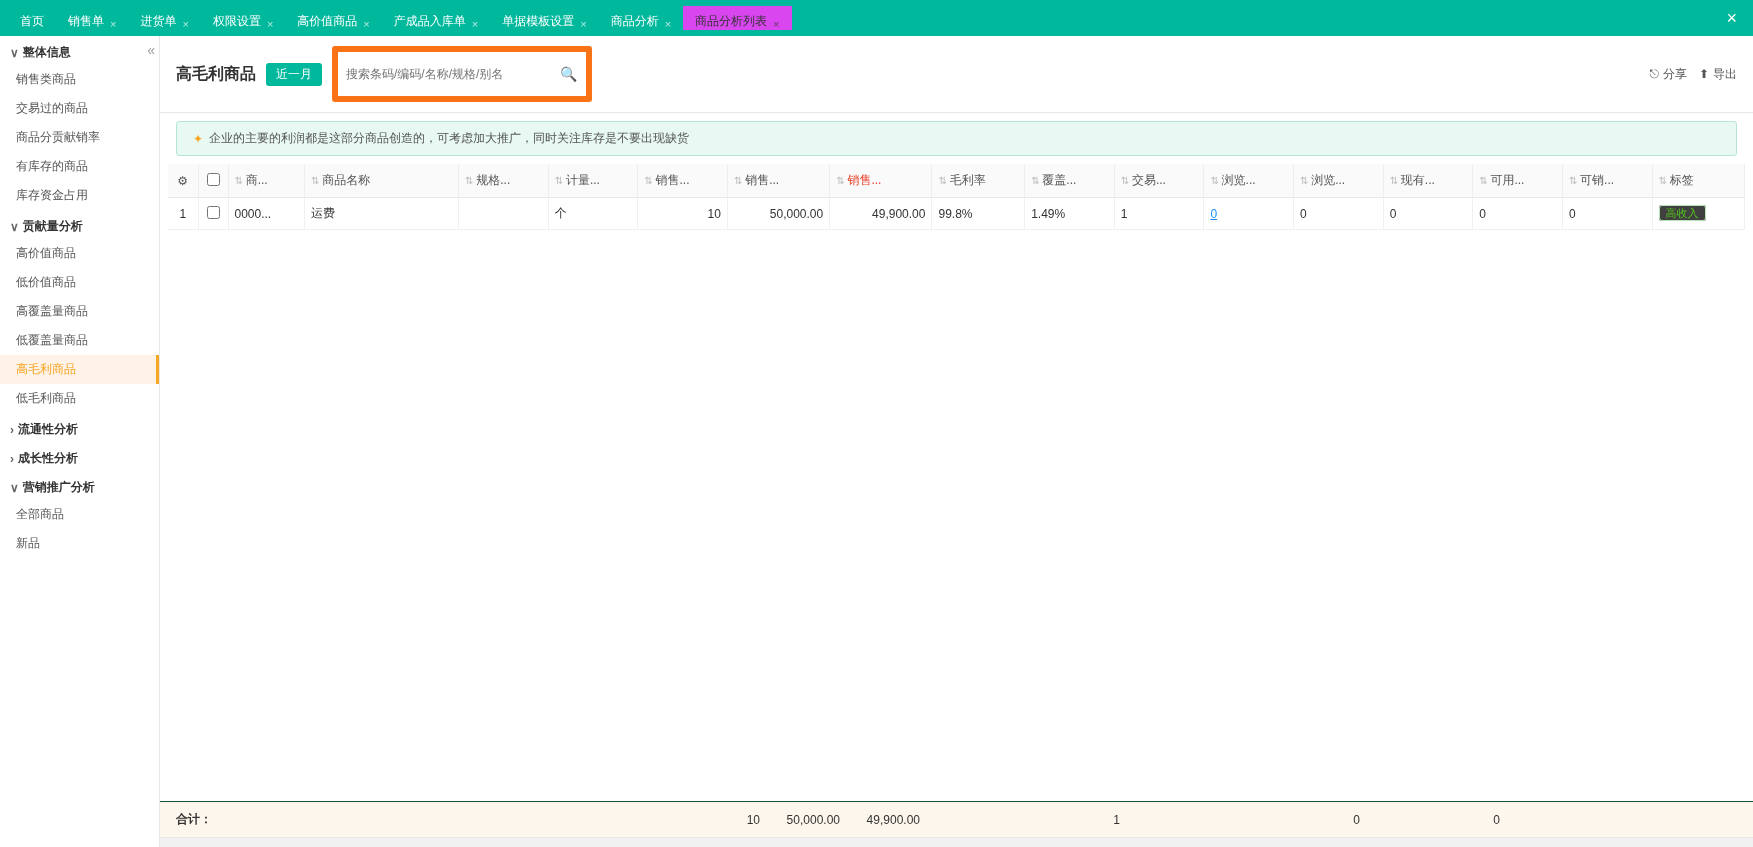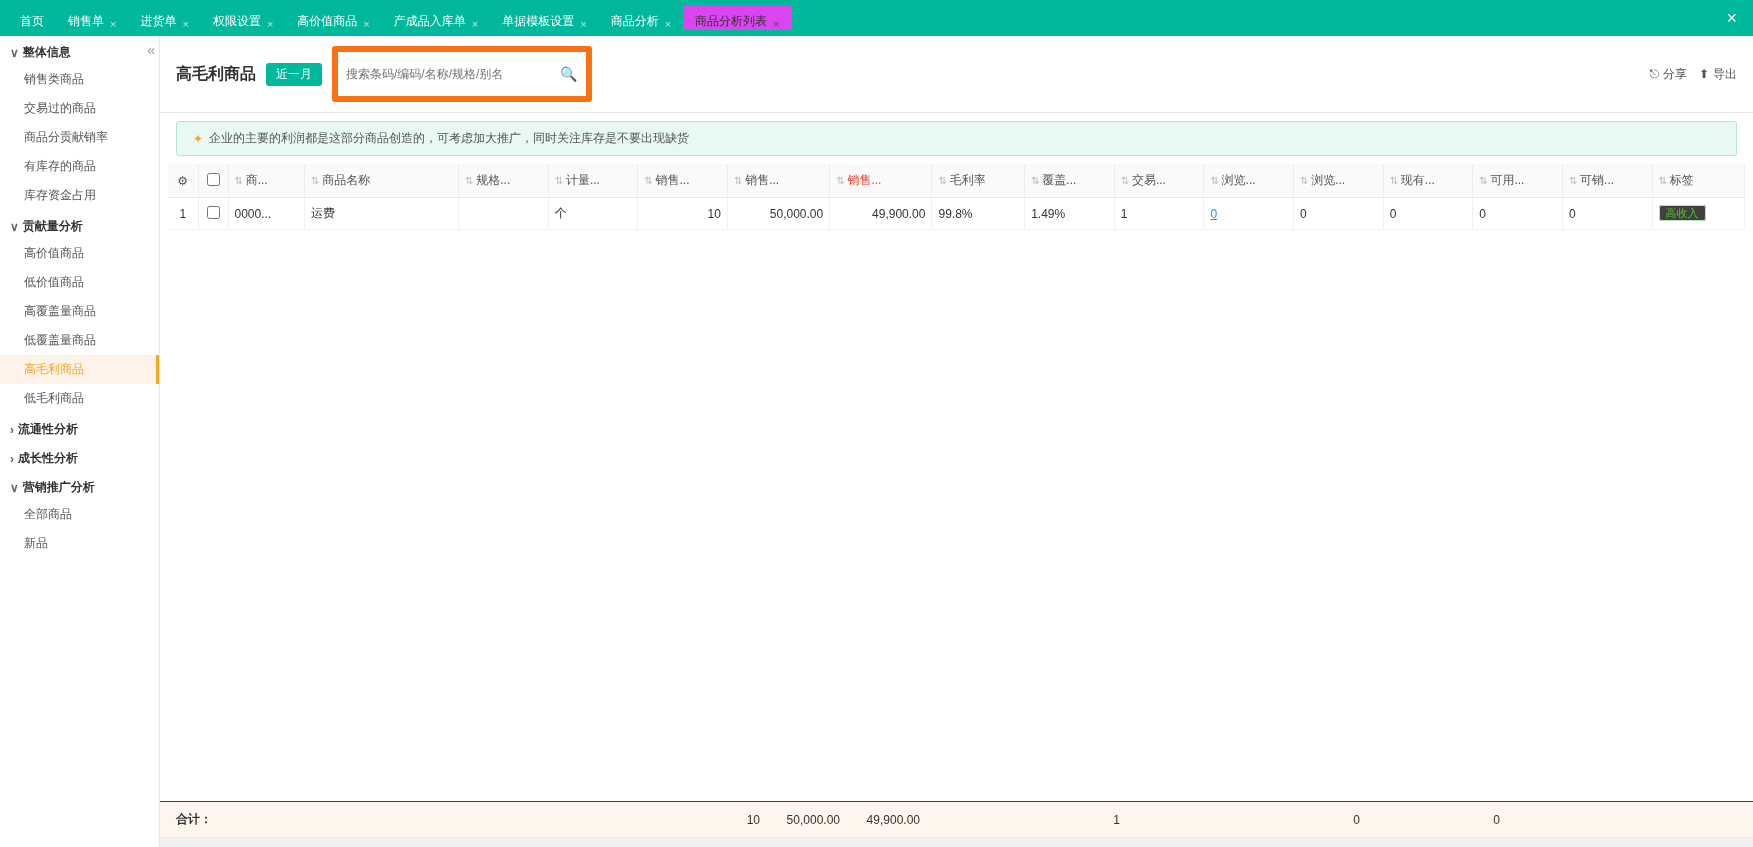--- a/index.html
+++ b/index.html
@@ -69,21 +69,21 @@
       display: flex;
       align-items: center;
       padding: 8px 10px 4px 10px;
       color: #333;
       font-weight: bold;
       font-size: 12px;
       cursor: pointer;
     }
     .sidebar-section-title .arrow { margin-right: 4px; color: #666; }
     .sidebar-item {
-      padding: 6px 10px 6px 24px;
+      padding: 6px 10px 6px 16px;
       cursor: pointer;
       color: #555;
       font-size: 12px;
       white-space: nowrap;
       overflow: hidden;
       text-overflow: ellipsis;
     }
     .sidebar-item.active {
       background: #fff2e8;
       color: #f5a623;

